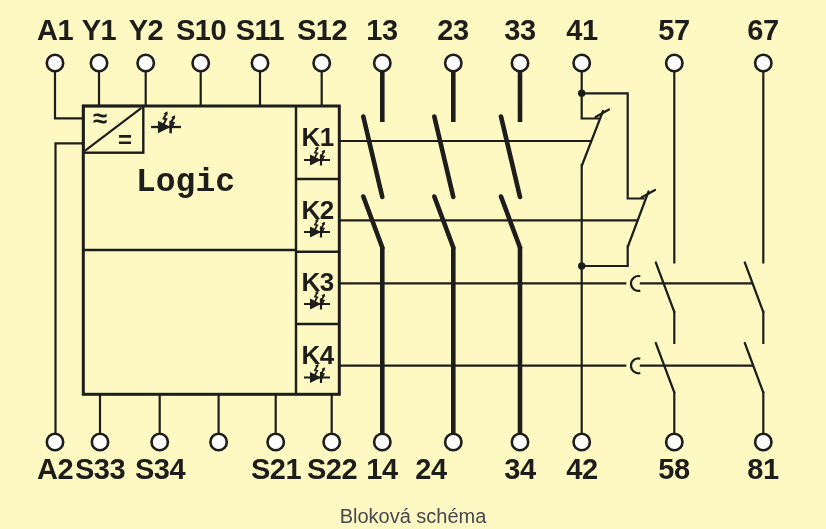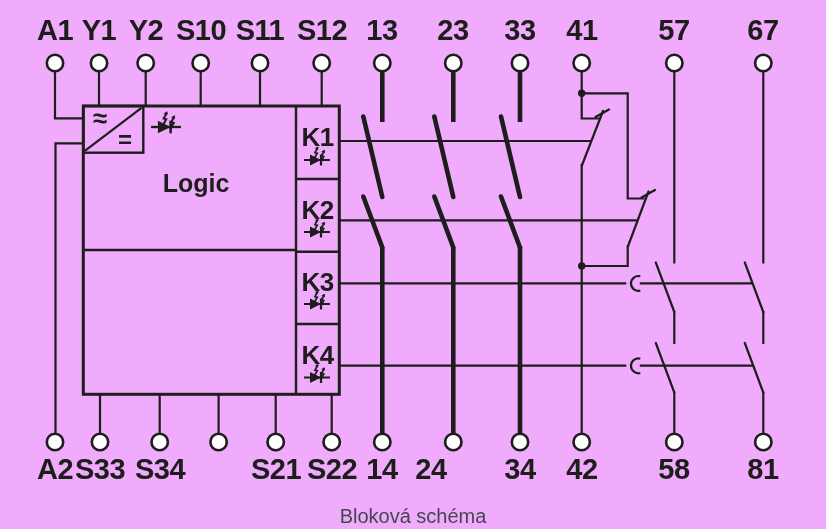--- a/index.html
+++ b/index.html
@@ -1,32 +1,32 @@
 <!DOCTYPE html>
 <html><head>
 <meta charset="utf-8">
 <style>
   html,body{margin:0;padding:0;background:#ffffff;}
   #stage{
-    position:relative;width:826px;height:529px;background:#f0abfc;
+    position:relative;width:826px;height:529px;background:#fef9c3;
     font-family:"Liberation Sans",sans-serif;overflow:hidden;
   }
   #lineart{position:absolute;left:0;top:0;}
   .tlabel{
     position:absolute;width:80px;text-align:center;
     font-weight:700;font-size:29px;line-height:32px;letter-spacing:-0.5px;
     color:#1d1d1b;white-space:nowrap;
   }
   .klabel{
     position:absolute;left:296px;width:43px;text-align:center;
     font-weight:700;font-size:26px;line-height:28px;letter-spacing:-0.5px;color:#1d1d1b;margin-top:14px;
   }
   .logic{
-    position:absolute;left:136px;top:168px;width:120px;text-align:center;
-    font-weight:700;font-size:25px;line-height:30px;color:#1d1d1b;
+    position:absolute;left:136px;top:168px;width:120px;text-align:left;
+    font-weight:700;font-size:33px;line-height:30px;color:#1d1d1b;font-family:Liberation Mono, monospace;
   }
   .psym{position:absolute;text-align:center;font-weight:700;color:#1d1d1b;}
   .psym.ac{left:86px;top:103px;width:28px;font-size:26px;line-height:30px;}
   .psym.dc{left:111px;top:126px;width:28px;font-size:24px;line-height:28px;}
   .caption{
     position:absolute;left:0;top:504px;width:826px;text-align:center;
     font-size:20px;line-height:24px;color:#45474e;font-weight:400;
   }
 </style>
 </head>

